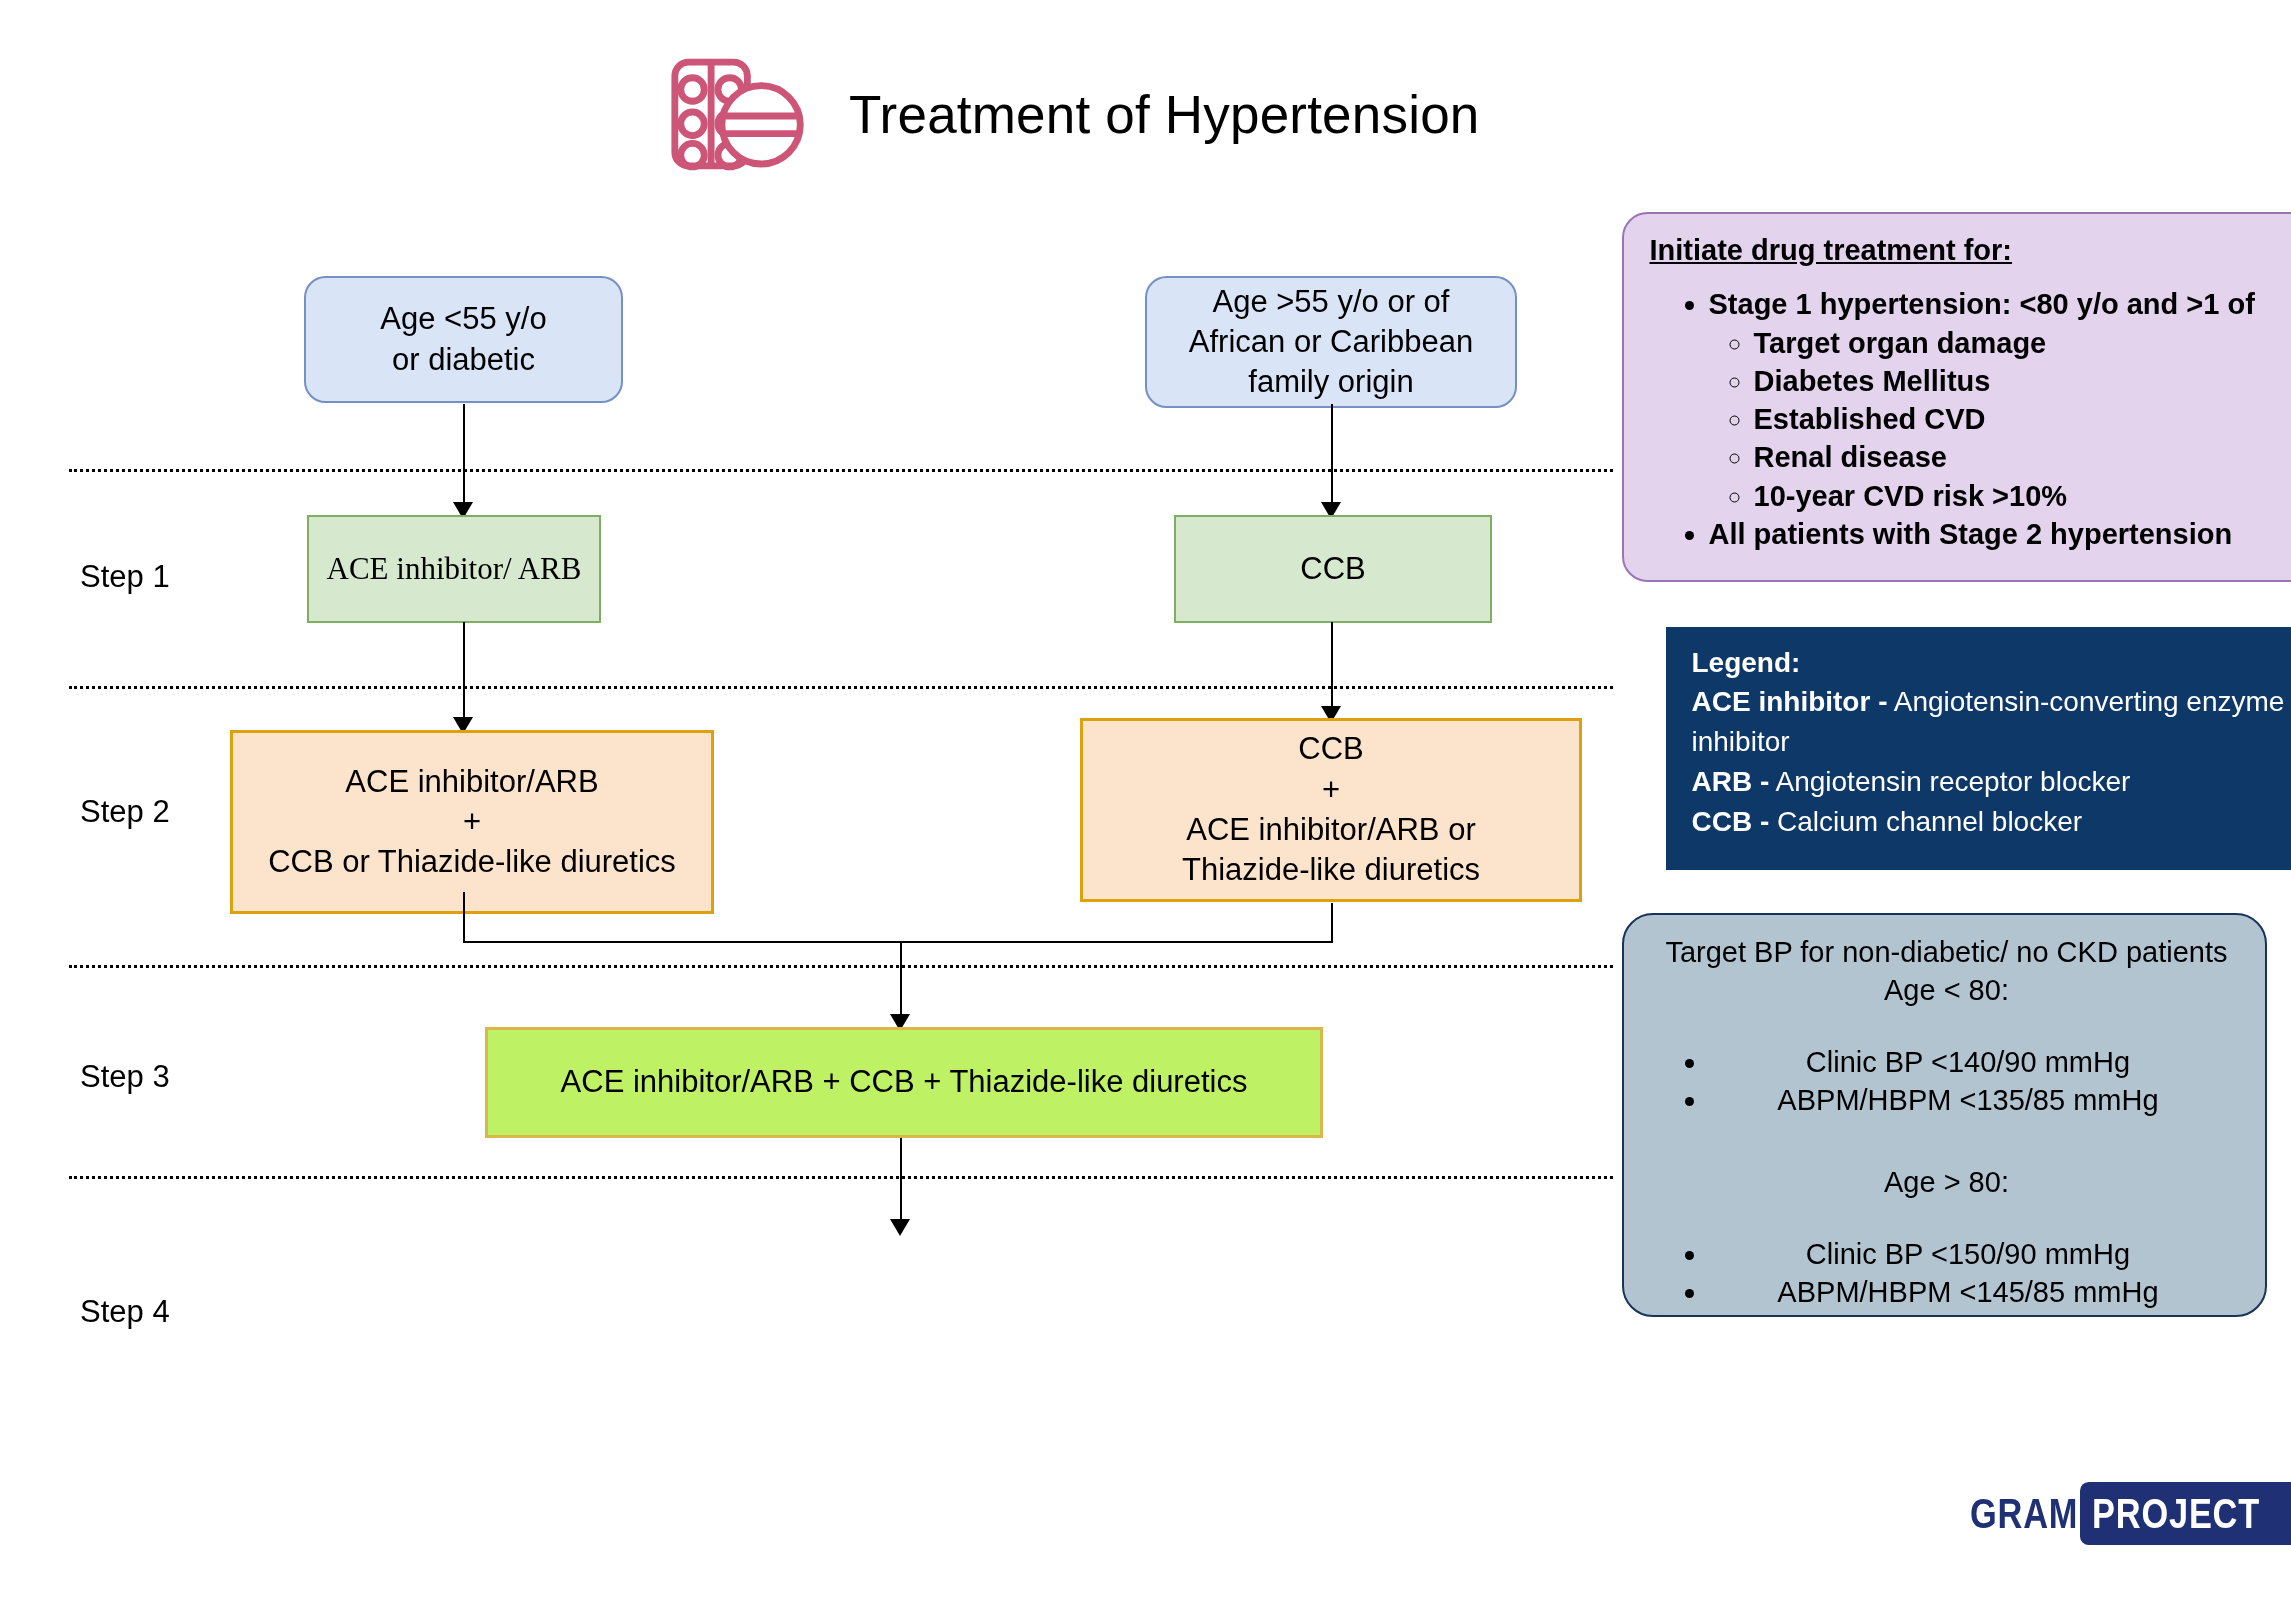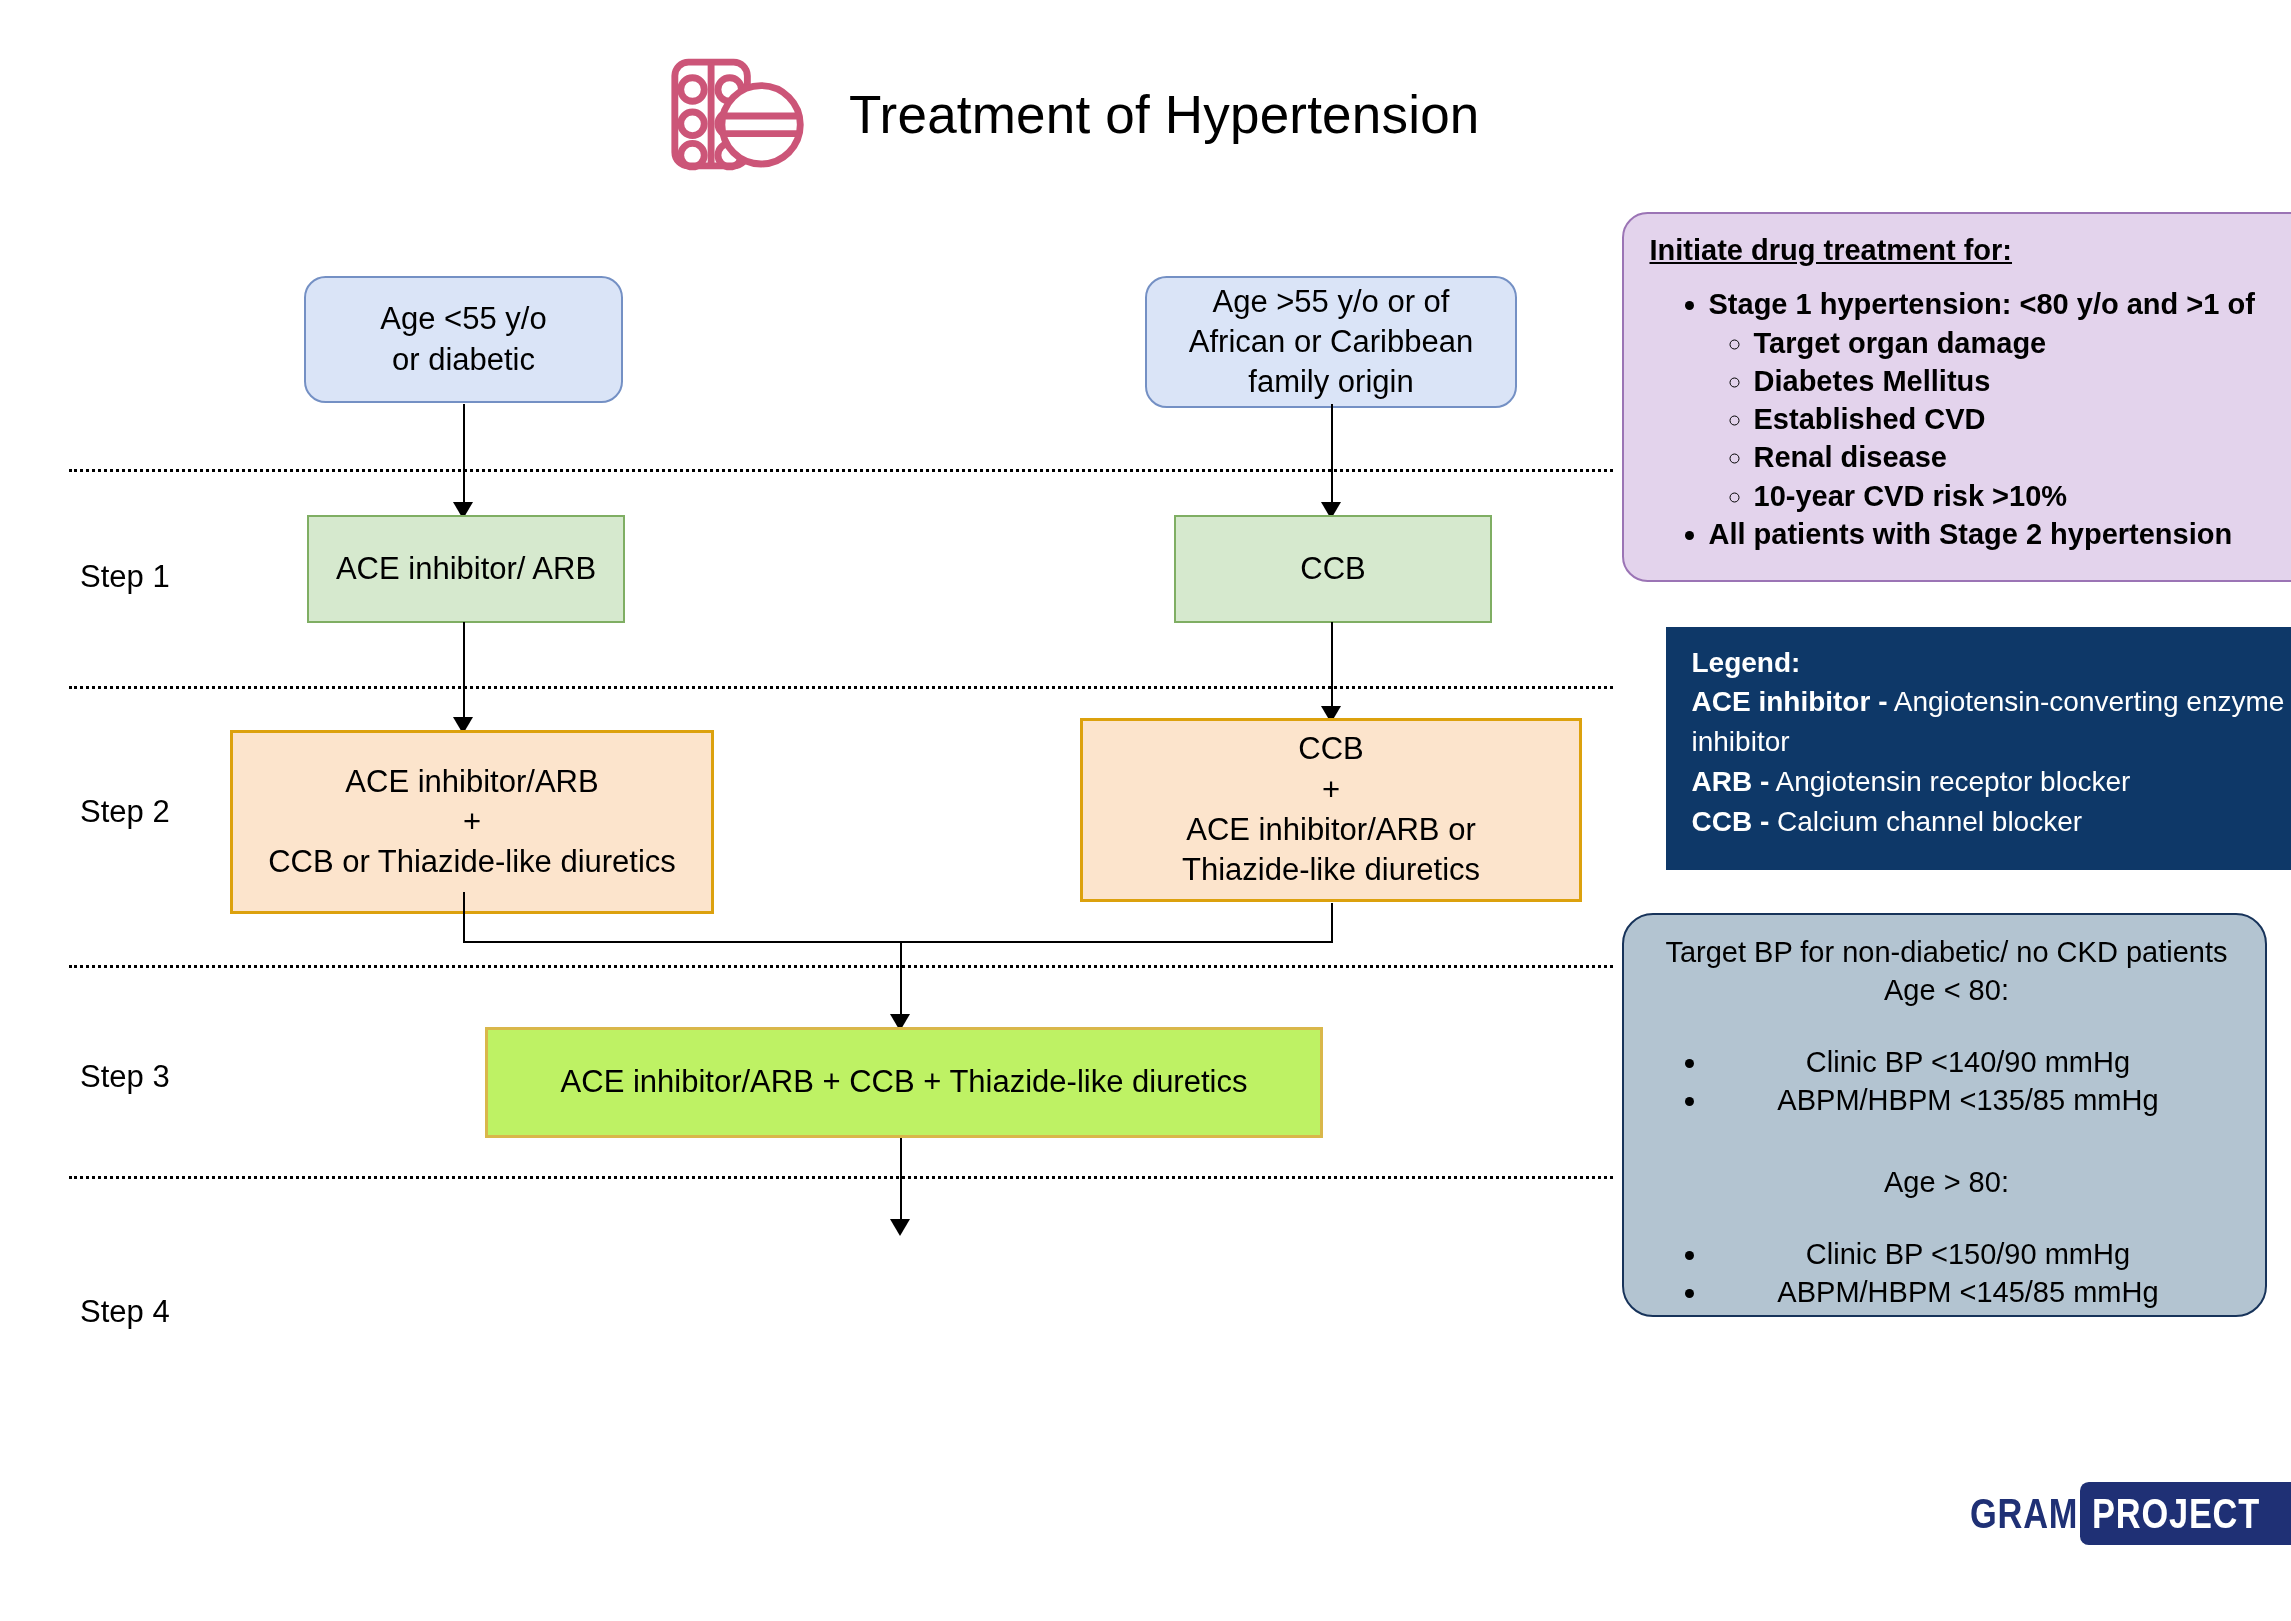--- a/index.html
+++ b/index.html
@@ -248,21 +248,21 @@
       <span>African or Caribbean</span>
       <span>family origin</span>
     </div>
   </div>
 
   <div class="vline" style="left:463px; top:404px; height:103px;"></div>
   <div class="arrowhead" style="left:453px; top:502px;"></div>
   <div class="vline" style="left:1331px; top:404px; height:103px;"></div>
   <div class="arrowhead" style="left:1321px; top:502px;"></div>
 
-  <div class="node node-green" style="left:307px; top:515px; width:318px; height:108px;">
+  <div class="node node-green" style="left:307px; top:515px; width:294px; height:108px;font-family:Liberation Serif, serif;">
     <div>
         <span>ACE inhibitor/ ARB</span>
       </div>
   </div>
 
   <div class="node node-green" style="left:1174px; top:515px; width:318px; height:108px;">
     <div>
         <span>CCB</span>
       </div>
   </div>

